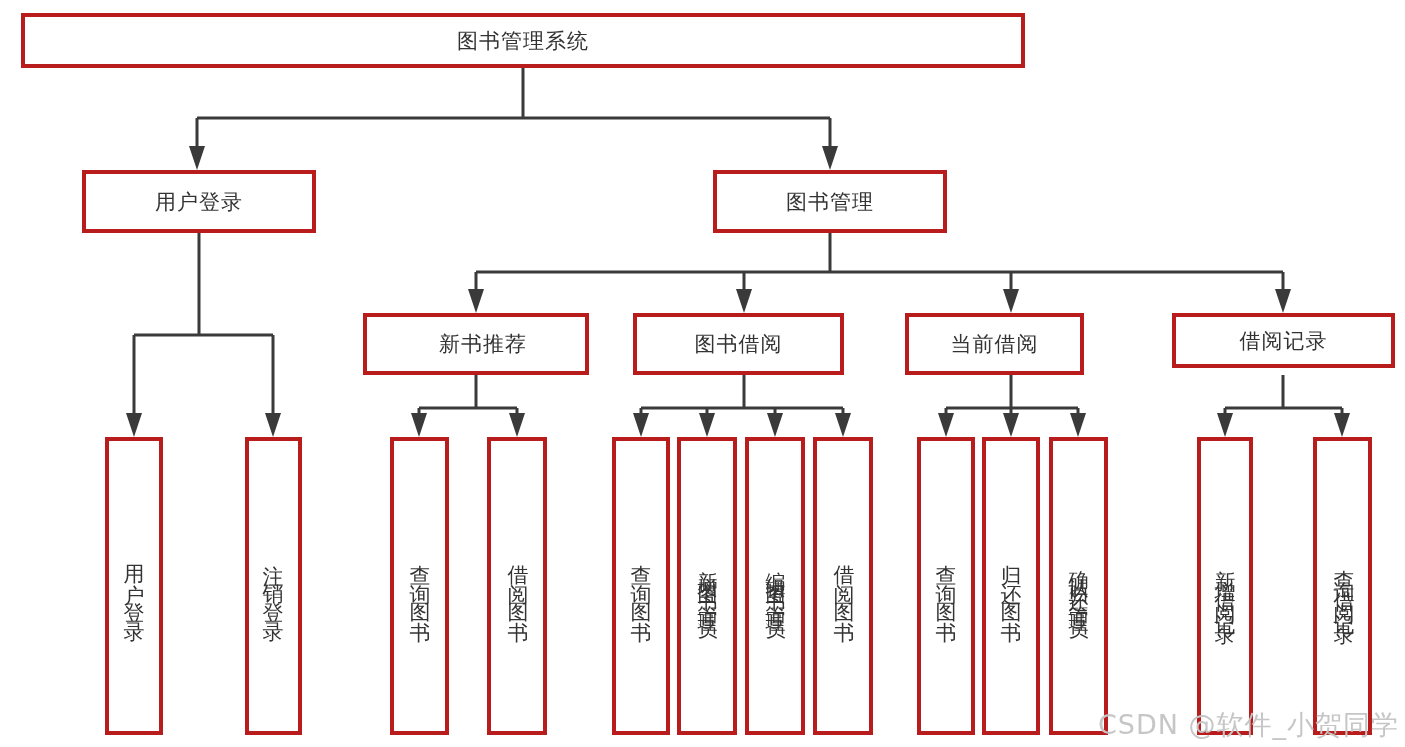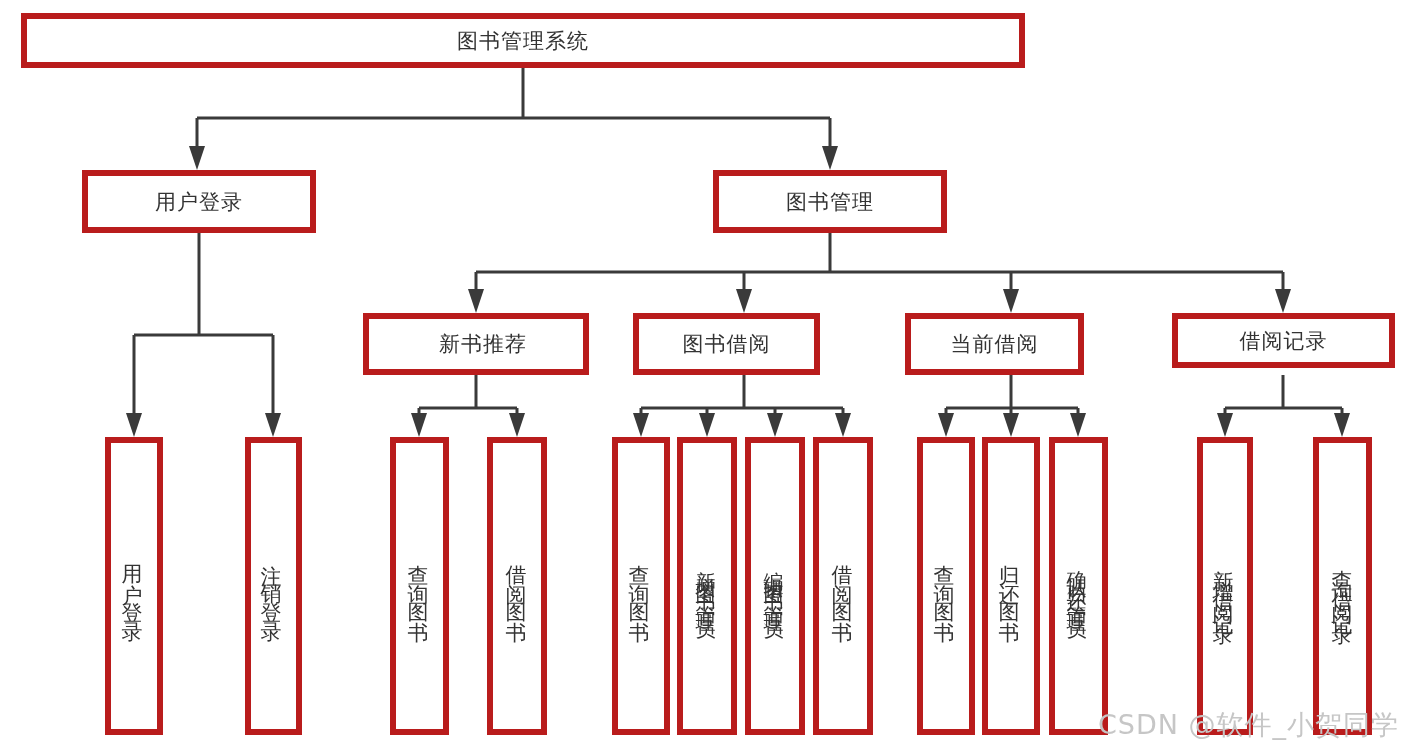--- a/index.html
+++ b/index.html
@@ -19,21 +19,21 @@
     position: absolute;
     left: 0;
     top: 0;
     width: 1405px;
     height: 747px;
     pointer-events: none;
   }
   .node {
     position: absolute;
     box-sizing: border-box;
-    border: 6px solid #b91c1c;
+    border: 4px solid #b91c1c;
     background: #ffffff;
     color: #333333;
     display: flex;
     align-items: center;
     justify-content: center;
     font-size: 21px;
     letter-spacing: 1px;
     white-space: nowrap;
     font-family: Liberation Serif, serif;
   }
@@ -108,21 +108,21 @@
       <polygon points="1334,413 1350,413 1342,437"></polygon>
     </g>
   </svg>
 
   <div class="node" style="left:21px; top:13px; width:1004px; height:55px;">图书管理系统</div>
 
   <div class="node" style="left:82px; top:170px; width:234px; height:63px;">用户登录</div>
   <div class="node" style="left:713px; top:170px; width:234px; height:63px;text-align:right;">图书管理</div>
 
   <div class="node" style="left:363px; top:313px; width:226px; height:62px;padding-left:14px;">新书推荐</div>
-  <div class="node" style="left:633px; top:313px; width:187px; height:62px;">图书借阅</div>
+  <div class="node" style="left:633px; top:313px; width:211px; height:62px;">图书借阅</div>
   <div class="node" style="left:905px; top:313px; width:179px; height:62px;">当前借阅</div>
   <div class="node" style="left:1172px; top:313px; width:223px; height:55px;">借阅记录</div>
 
   <div class="node leaf sp-wide" style="left:105px; top:437px; width:58px; height:298px;">用户登录</div>
   <div class="node leaf sp-wide" style="left:245px; top:437px; width:57px; height:298px;">注销登录</div>
 
   <div class="node leaf sp-wide" style="left:390px; top:437px; width:59px; height:298px;">查询图书</div>
   <div class="node leaf sp-wide" style="left:487px; top:437px; width:60px; height:298px;">借阅图书</div>
 
   <div class="node leaf sp-wide" style="left:612px; top:437px; width:58px; height:298px;">查询图书</div>

